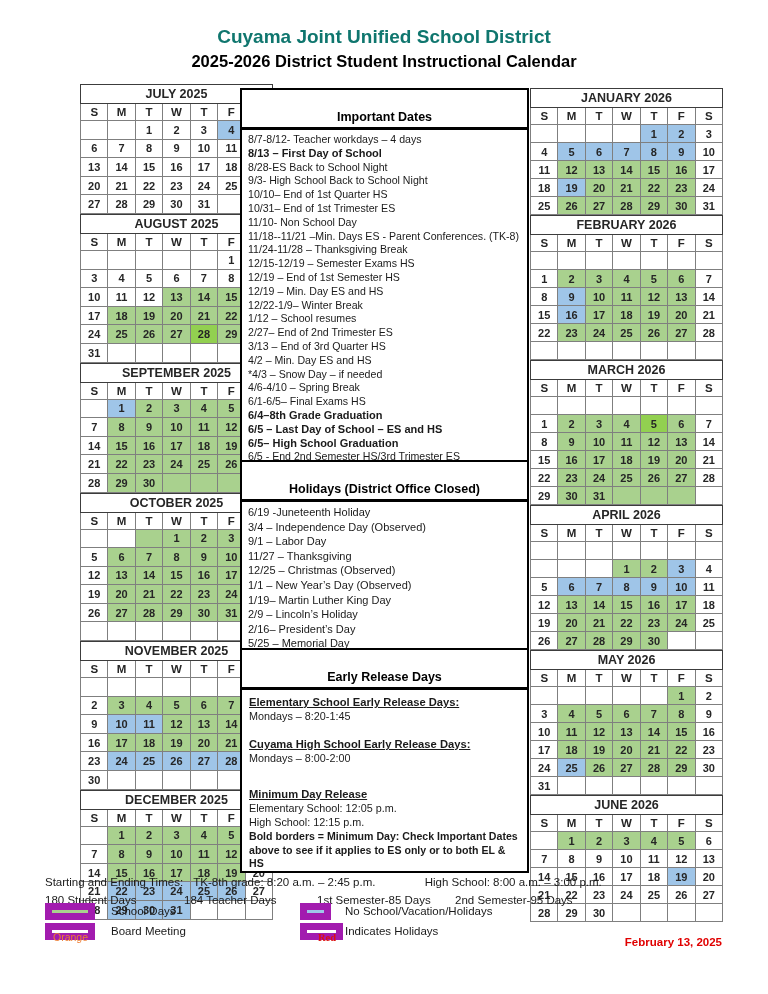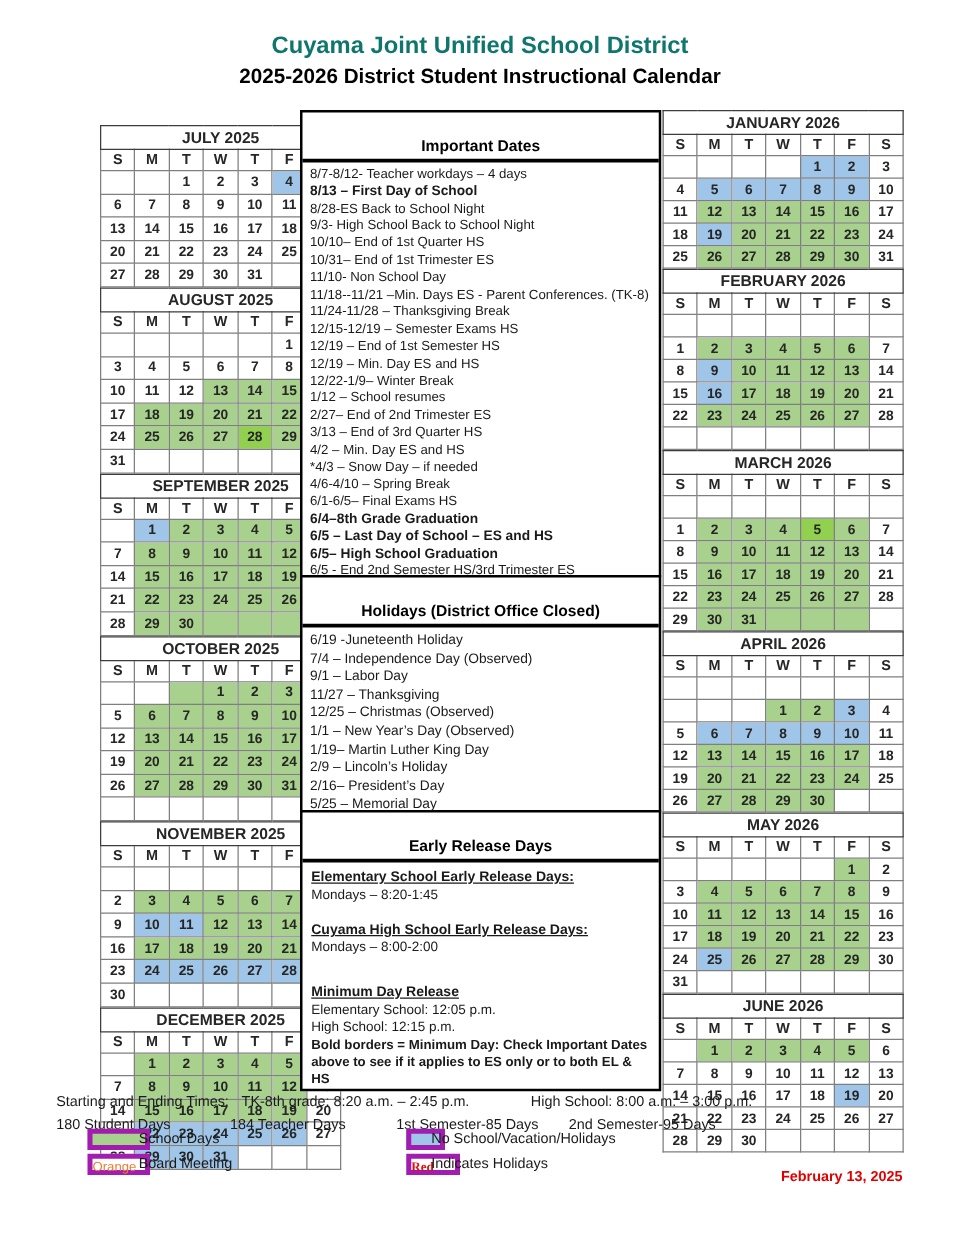--- a/index.html
+++ b/index.html
@@ -5,21 +5,21 @@
   html,body { margin:0; padding:0; }
   body {
     width:768px; height:994px; position:relative; background:#ffffff;
     font-family:"Liberation Sans", sans-serif; color:#1a1a1a; overflow:hidden;
   }
   .title { position:absolute; top:26px; left:0; width:768px; text-align:center;
            font-size:19px; font-weight:bold; color:#0f766e; }
   .subtitle { position:absolute; top:52px; left:0; width:768px; text-align:center;
               font-size:16.5px; font-weight:bold; color:#000; }
 
-  .col-left  { position:absolute; left:45px;  top:100px; width:193px;padding-left:35px; }
+  .col-left  { position:absolute; left:45px;  top:84px; width:193px;padding-left:35px; }
   .col-mid   { position:absolute; left:240px; top:88px; width:289px; }
   .col-right { position:absolute; left:530px; top:88px; width:193px; }
 
   
   table.month { width:100%; border-collapse:collapse; table-layout:fixed; background:#fff; }
   table.month td { border:1px solid #7f7f7f; text-align:center; padding:0;
                    font-size:11px; font-weight:bold; color:#262626; overflow:hidden; }
   table.month td.mh { font-size:12.5px; height:18px; border-color:#3c3c3c; background:#fff; }
   table.month td.dw { font-size:11.5px; height:16px; }
   .col-left  table.month td.dc { height:17.6px; }
@@ -51,22 +51,22 @@
   .er-b3 { margin-top:22px; }
   .er-note { font-weight:bold; font-size:10.6px; line-height:13.5px; margin-top:1px; width:270px; }
 
   
   .f-times { position:absolute; left:45px; top:876px; font-size:11.5px; white-space:nowrap; }
   .f-times .gap1 { margin-left:7px; }
   .f-times .gap2 { margin-left:46px; }
   .f-days { position:absolute; left:45px; top:894px; width:600px; height:14px; font-size:11.5px; }
   .f-days span { position:absolute; top:0; white-space:nowrap; }
 
-  .sw { position:absolute; width:50px; height:17px; border:4px solid #a21caf; box-sizing:border-box;
-        font-size:10.5px; text-align:left; line-height:15px; background:#fff;margin-left:25px; }
+  .sw { position:absolute; width:50px; height:17px; border:7px solid #a21caf; box-sizing:border-box;
+        font-size:10.5px; text-align:right; line-height:15px; background:#fff; }
   .sw-green  { left:45px;  top:903px; background:#a9d18e; }
   .sw-blue   { left:300px; top:903px; width:31px; background:#9fc5e8; }
   .sw-orange { left:45px;  top:923px; color:#ed7d31; }
   .sw-red    { left:300px; top:923px; width:43px; color:#dd1111; font-weight:bold;font-family:Liberation Serif, serif; }
   .lg-label { position:absolute; font-size:11.5px; white-space:nowrap; }
   .rev-date { position:absolute; right:46px; top:936px; color:#e00000; font-weight:bold; font-size:11.5px; }
 </style>
 </head>
 <body>
 
@@ -498,21 +498,21 @@
           <div class="idate bold">6/4–8th Grade Graduation</div>
           <div class="idate bold">6/5 – Last Day of School – ES and HS</div>
           <div class="idate bold">6/5– High School Graduation</div>
           <div class="idate">6/5 - End 2nd Semester HS/3rd Trimester ES</div>
         </div>
     </div>
     <div class="box box-holidays">
       <div class="box-header">Holidays (District Office Closed)</div>
       <div class="box-list" id="holiday-list">
           <div class="hol">6/19 -Juneteenth Holiday</div>
-          <div class="hol">7/4 – Independence Day (Observed)</div>
+          <div class="hol">3/4 – Independence Day (Observed)</div>
           <div class="hol">9/1 – Labor Day</div>
           <div class="hol">11/27 – Thanksgiving</div>
           <div class="hol">12/25 – Christmas (Observed)</div>
           <div class="hol">1/1 – New Year’s Day (Observed)</div>
           <div class="hol">1/19– Martin Luther King Day</div>
           <div class="hol">2/9 – Lincoln’s Holiday</div>
           <div class="hol">2/16– President’s Day</div>
           <div class="hol">5/25 – Memorial Day</div>
         </div>
     </div>

